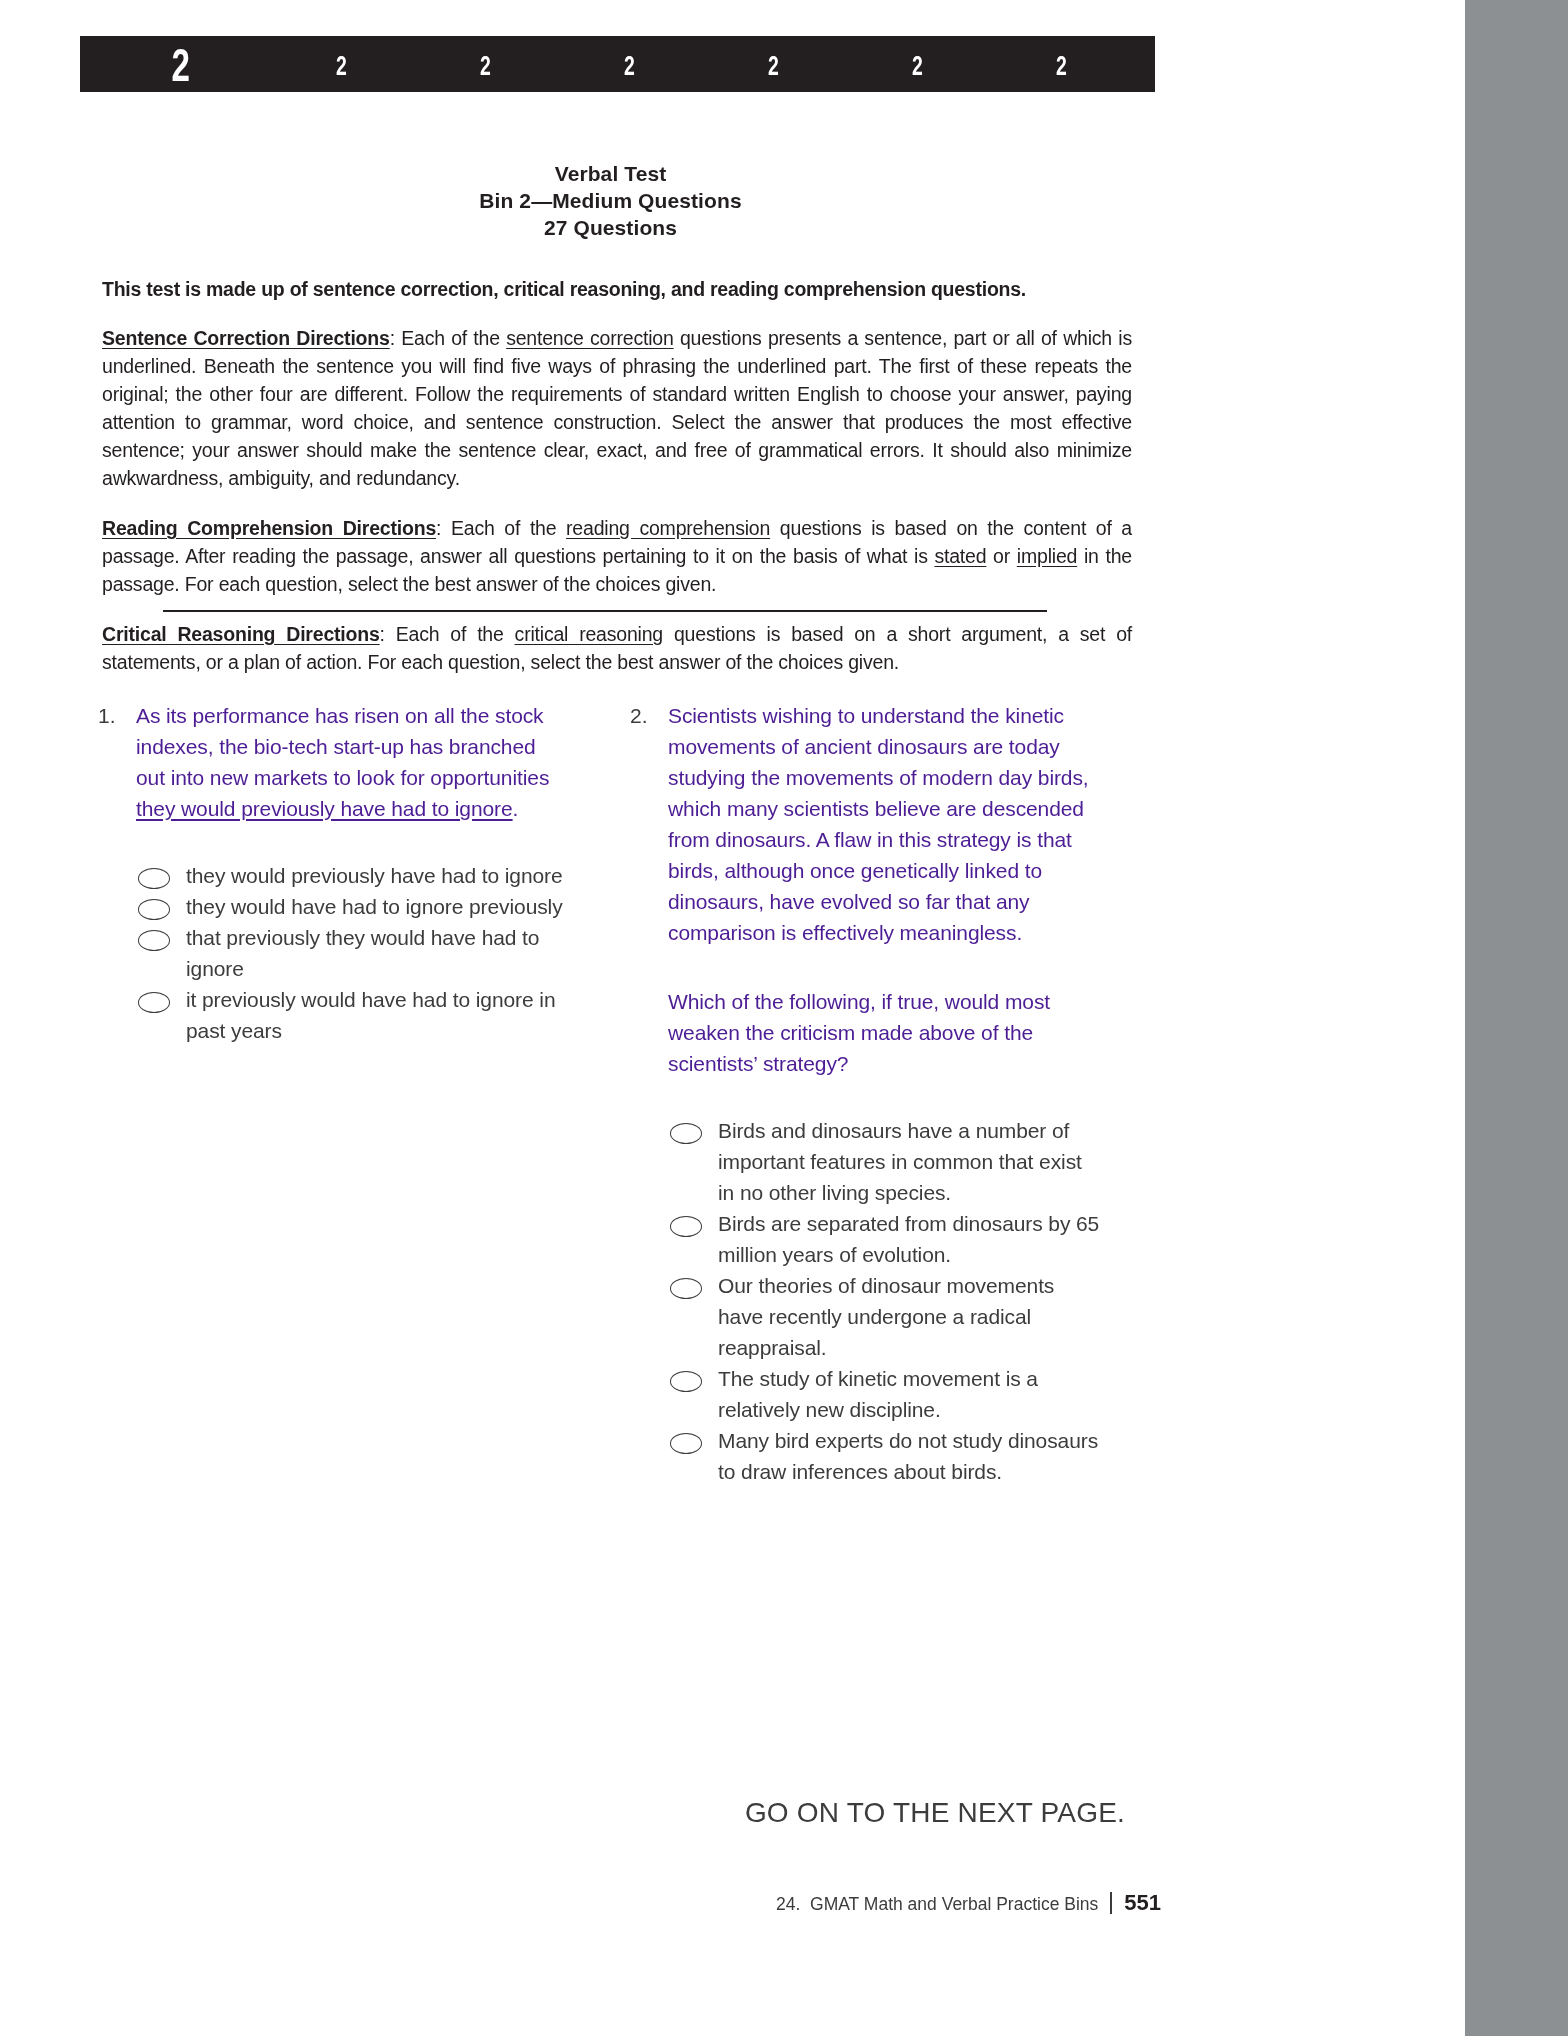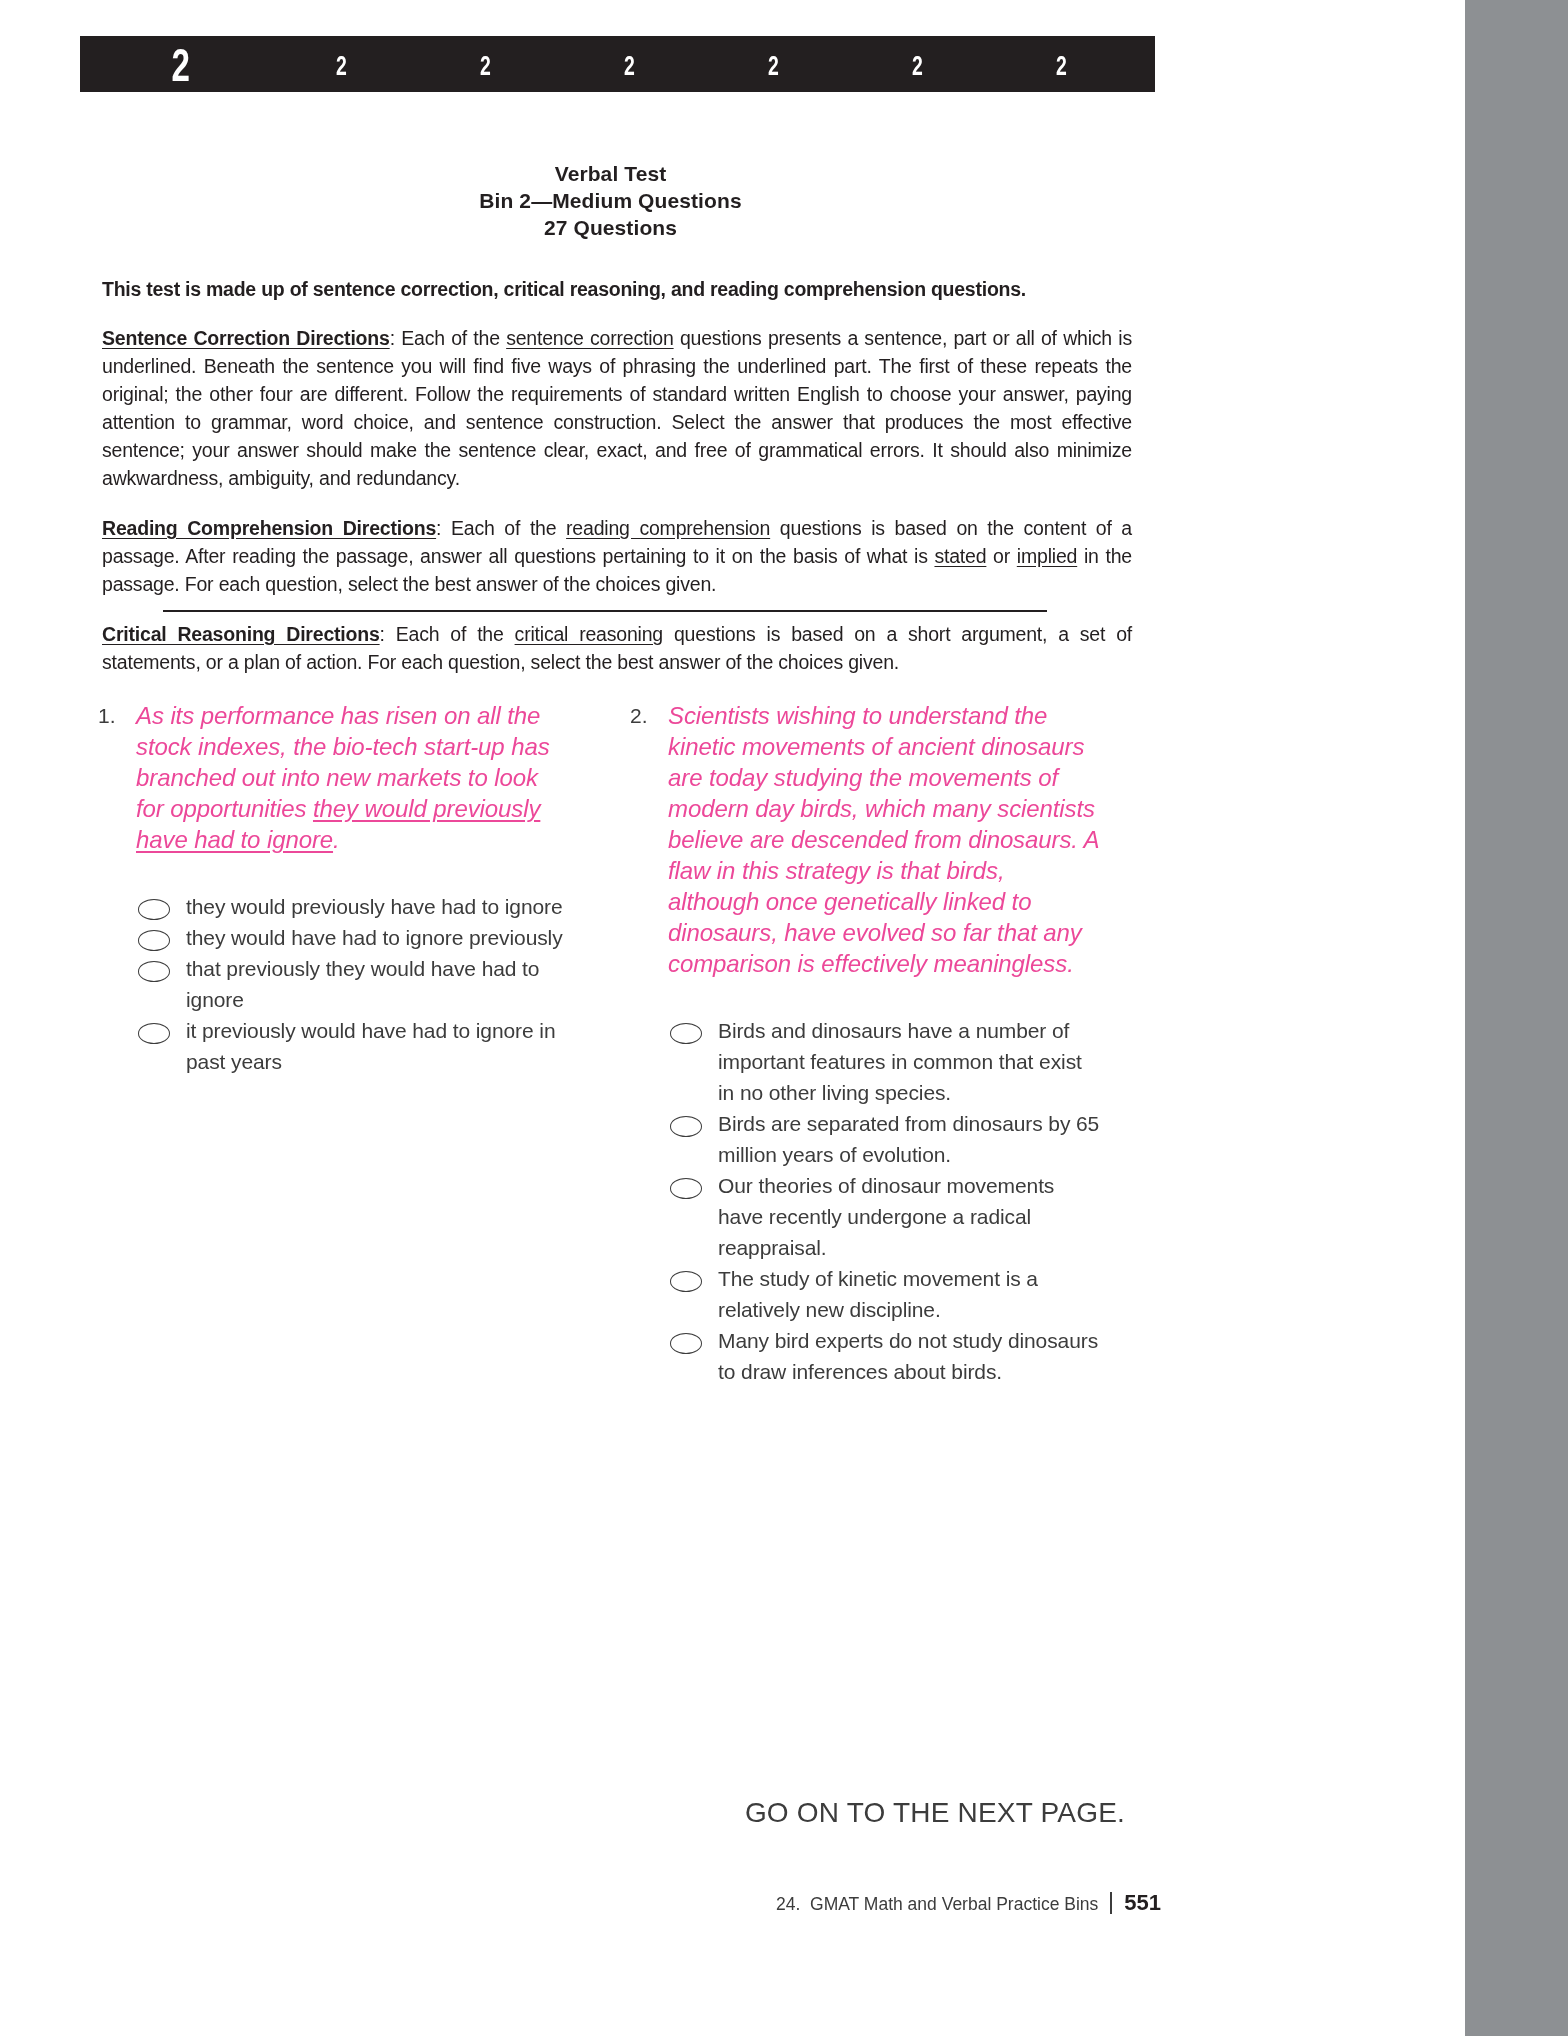--- a/index.html
+++ b/index.html
@@ -136,25 +136,24 @@
     flex: 0 0 38px;
     font-family: "Liberation Sans", sans-serif;
     font-size: 21px;
     line-height: 31px;
     text-align: left;
     color: #3c3c3c;
   }
   .qtext {
     flex: 1 1 auto;
     font-family: "Liberation Sans", sans-serif;
-    font-size: 24px;
+    font-size: 21px;
     line-height: 31px;
-    color: #ec4899;
+    color: #4c1d95;
     letter-spacing: -0.1px;
-    font-style: italic;
   }
   .qstem {
     margin-top: 38px;
   }
 
   .choices {
     margin-top: 36px;
     margin-left: 40px;
     list-style: none;
     padding: 0;
@@ -285,20 +284,24 @@
       </div>
     </div>
 
     <div class="col col-right">
       <div class="qblock">
         <div class="qrow">
           <div class="qnum">2.</div>
           <div class="qtext">Scientists wishing to understand the kinetic movements of ancient dinosaurs are today studying the movements of modern day birds, which many scientists believe are descended from dinosaurs. A flaw in this strategy is that birds, although once genetically linked to dinosaurs, have evolved so far that any comparison is effectively meaningless.</div>
         </div>
 
+        <div class="qrow qstem">
+          <div class="qnum"></div>
+          <div class="qtext">Which of the following, if true, would most weaken the criticism made above of the scientists’ strategy?</div>
+        </div>
 
         <ul class="choices">
           <li class="choice">
             <span class="oval"></span>
             <span class="choice-text">Birds and dinosaurs have a number of important features in common that exist in no other living species.</span>
           </li>
           <li class="choice">
             <span class="oval"></span>
             <span class="choice-text">Birds are separated from dinosaurs by 65 million years of evolution.</span>
           </li>

